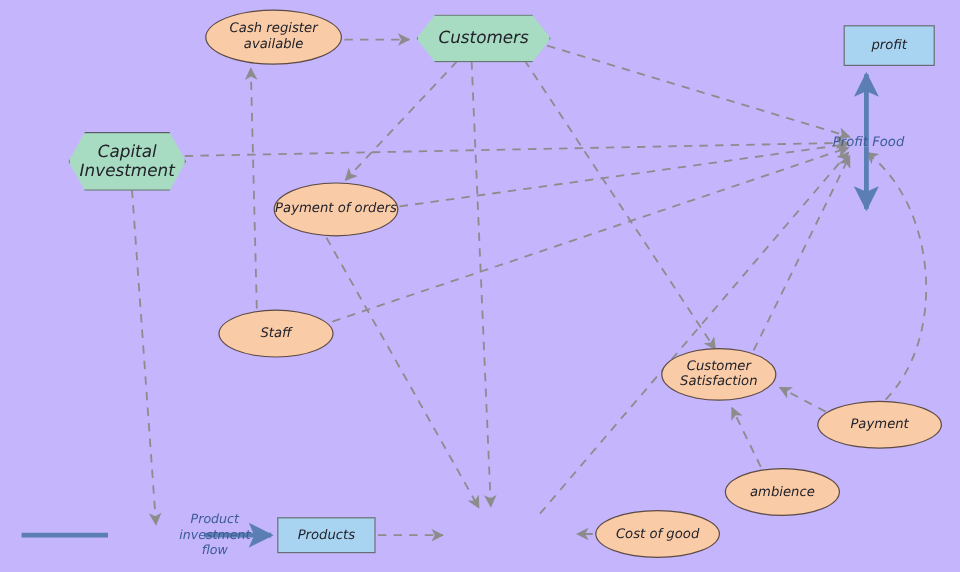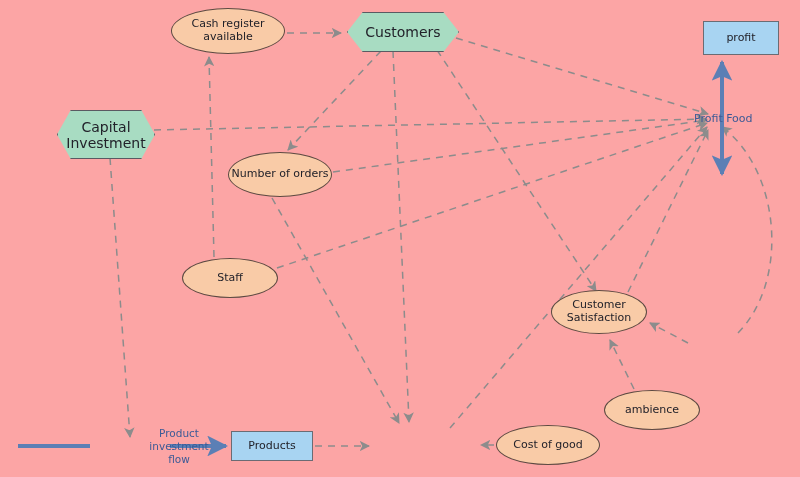--- a/index.html
+++ b/index.html
@@ -1,18 +1,18 @@
 <!DOCTYPE html>
 <html><head>
 <meta charset="utf-8">
 <style>
   html,body{margin:0;padding:0;background:#ffffff;}
   body{width:800px;height:477px;overflow:hidden;
        font-family:"DejaVu Sans","Liberation Sans",sans-serif;}
-  #canvas{position:relative;width:800px;height:477px;background:#fca5a5;}
+  #canvas{position:relative;width:800px;height:477px;background:#c4b5fd;font-style:italic;}
   #edges{position:absolute;left:0;top:0;width:800px;height:477px;}
   .node{position:absolute;display:flex;align-items:center;justify-content:center;
         text-align:center;box-sizing:border-box;}
   .node span{display:block;line-height:1.15;}
   .ellipse{background:#f9cba7;border:1.6px solid #5d4a42;border-radius:50%;
            color:#22222a;font-size:11px;}
   .hexagon{background:#a8dcc2;border:1.6px solid #5a5a62;color:#22222a;font-size:14px;
            clip-path:polygon(14% 0%,86% 0%,100% 50%,86% 100%,14% 100%,0% 50%);}
   .hexwrap{position:absolute;}
   .hexwrap .inner{width:100%;height:100%;display:flex;align-items:center;
@@ -101,31 +101,34 @@
     <span>profit</span>
   </div>
 
   <div class="hexwrap" style="left:57px;top:110px;width:96px;height:47px;">
     <div class="hexagon inner">
       <span>Capital Investment</span>
     </div>
   </div>
 
   <div class="node ellipse" style="left:228px;top:152px;width:104px;height:45px;">
-    <span>Number of orders</span>
+    <span>Payment of orders</span>
   </div>
 
   <div class="node ellipse" style="left:182px;top:258px;width:96px;height:40px;">
     <span>Staff</span>
   </div>
 
   <div class="node ellipse" style="left:551px;top:290px;width:96px;height:44px;">
     <span>Customer Satisfaction</span>
   </div>
 
+  <div class="node ellipse" style="left:681px;top:334px;width:104px;height:40px;">
+    <span>Payment</span>
+  </div>
 
   <div class="node rect" style="left:231px;top:431px;width:82px;height:30px;">
     <span>Products</span>
   </div>
 
   <div class="node ellipse" style="left:604px;top:390px;width:96px;height:40px;">
     <span>ambience</span>
   </div>
 
 

